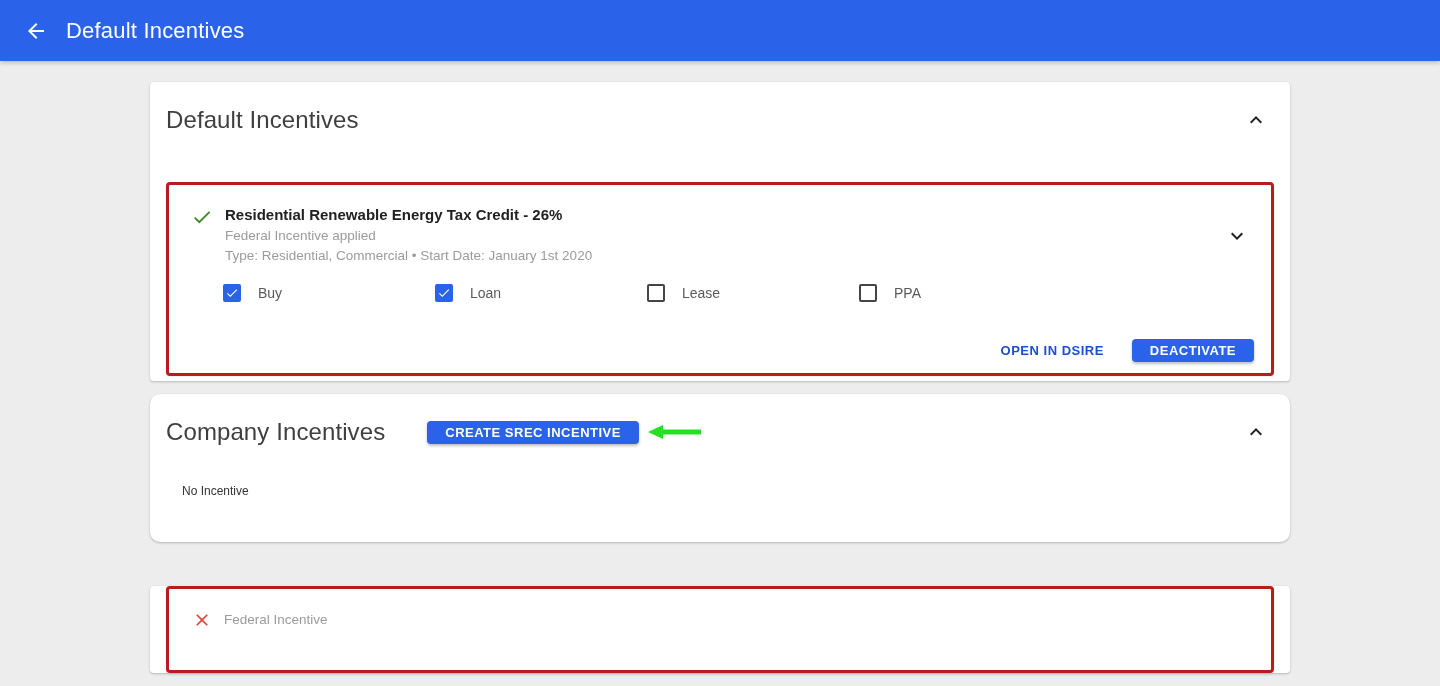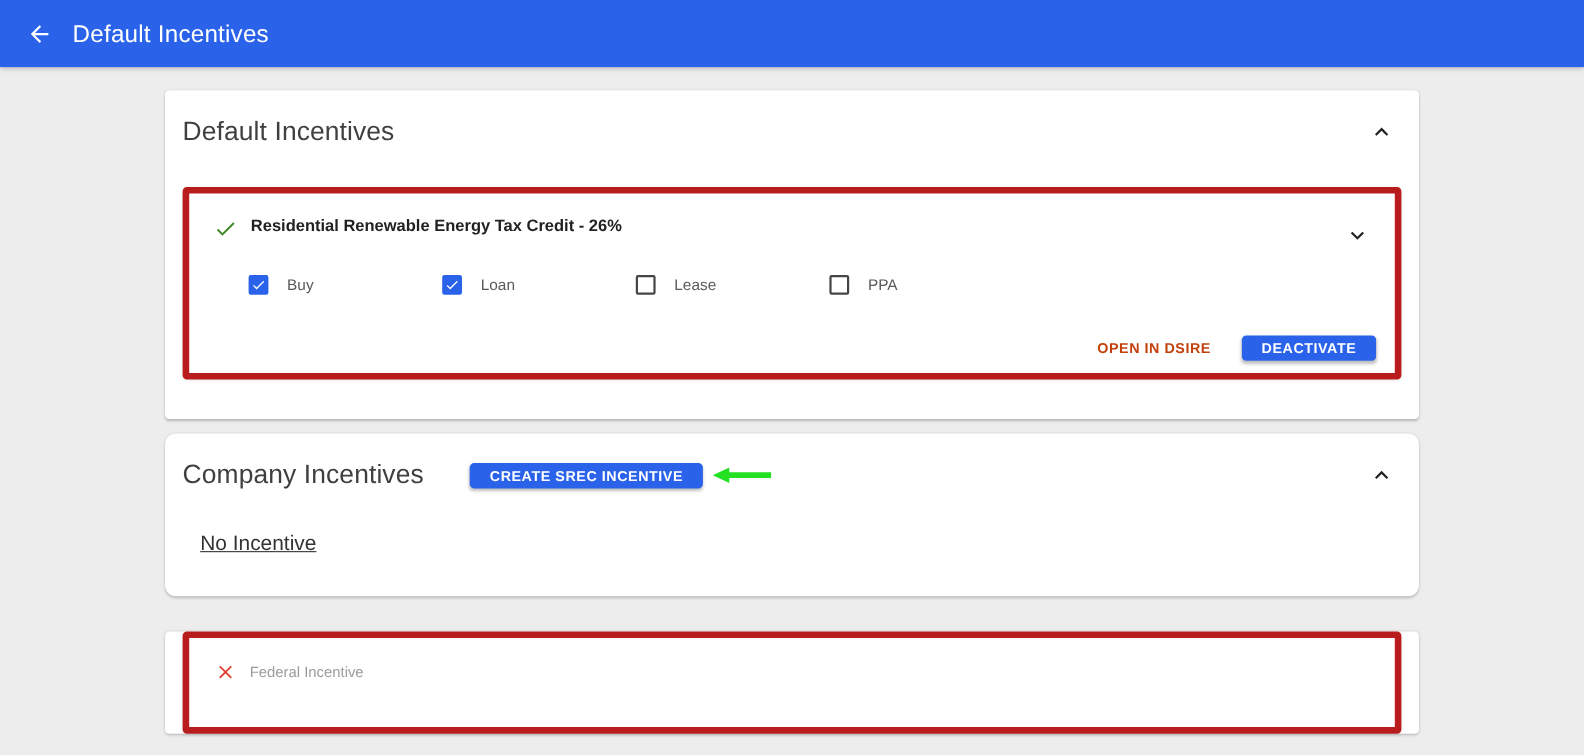--- a/index.html
+++ b/index.html
@@ -49,66 +49,66 @@
     font-size:24px;font-weight:400;color:var(--text-section);letter-spacing:.1px;
   }
   .collapse-btn{
     margin-left:auto;background:none;border:none;cursor:pointer;
     width:36px;height:36px;display:flex;align-items:center;justify-content:center;
   }
   .card-1{height:299px;}
   .card-2{height:148px;border-radius:10px;}
   
   .incentive-item{
-    margin:32px 16px 0 16px;
-    background:#fff;border:6px solid #b91c1c;border-radius:4px;
+    margin:44px 16px 0 16px;
+    background:#fff;border:3px solid #b91c1c;border-radius:4px;
     box-shadow:0 1px 3px rgba(0,0,0,0.08);
     padding:20px 16px 6px 22px;
   }
   .item-row{display:flex;align-items:flex-start;}
   .status-icon{width:22px;height:22px;flex:0 0 22px;margin-top:1px;}
   .item-text{margin-left:12px;flex:1;}
   .item-title{font-size:15px;font-weight:700;color:var(--text-dark);line-height:20px;}
   .item-sub{font-size:13.5px;font-weight:500;color:var(--text-gray);line-height:20px;margin-top:1px;}
   .item-meta{font-size:13.5px;font-weight:500;color:var(--text-gray);line-height:20px;}
   .expand-btn{
     background:none;border:none;cursor:pointer;align-self:center;
     width:36px;height:36px;display:flex;align-items:center;justify-content:center;
   }
   
   .checkbox-row{display:flex;margin:18px 0 0 32px;}
-  .cb-item{width:176px;display:flex;align-items:center;cursor:pointer;}
+  .cb-item{width:212px;display:flex;align-items:center;cursor:pointer;}
   .checkbox{
     width:18px;height:18px;border:2px solid #454545;border-radius:2px;
     display:flex;align-items:center;justify-content:center;background:#fff;
   }
   .checkbox svg{display:none;}
   .checkbox.checked{background:var(--accent-blue);border-color:var(--accent-blue);}
   .checkbox.checked svg{display:block;}
   .cb-label{font-size:14px;color:#5a5a5a;margin-left:17px;}
   
   .actions-row{display:flex;align-items:center;justify-content:flex-end;margin-top:32px;}
   .text-btn{
     background:none;border:none;cursor:pointer;
     font-family:"Liberation Sans", sans-serif;
-    font-size:13px;font-weight:700;letter-spacing:.5px;color:#c2410c;
+    font-size:13px;font-weight:700;letter-spacing:.5px;color:#1d4ed8;
     padding:9px 12px;margin-right:16px;border-radius:4px;
   }
   .contained-btn{
     background:var(--accent-blue);color:#fff;border:none;cursor:pointer;
     font-family:"Liberation Sans", sans-serif;
     font-size:13px;font-weight:700;letter-spacing:.5px;
     padding:4px 18px;border-radius:4px;
     box-shadow:0 2px 3px rgba(0,0,0,0.25);
   }
   .actions-row .contained-btn{margin-right:1px;}
   
   .create-btn{margin-left:42px;}
   .anno-arrow{margin-left:9px;}
-  .empty-text{font-size:19px;color:#333;margin:34px 0 0 32px;text-decoration:underline;}
+  .empty-text{font-size:12px;color:#333;margin:34px 0 0 32px;}
   
   .card-3 .incentive-item{padding-bottom:40px;}
 </style>
 </head>
 <body>
 
 <header class="appbar">
   <button class="back-btn">
     <svg width="24" height="24" viewBox="0 0 24 24" fill="#ffffff">
         <path d="M20 11H7.83l5.59-5.59L12 4l-8 8 8 8 1.41-1.41L7.83 13H20v-2z"></path>
@@ -129,20 +129,22 @@
       </button>
     </div>
 
     <div class="incentive-item">
       <div class="item-row">
         <svg class="status-icon" viewBox="0 0 24 24" fill="#3f8b27">
             <path d="M9 16.2L4.8 12l-1.4 1.4L9 19 21 7l-1.4-1.4z"></path>
           </svg>
         <div class="item-text">
           <div class="item-title">Residential Renewable Energy Tax Credit - 26%</div>
+          <div class="item-sub">Federal Incentive applied</div>
+          <div class="item-meta">Type: Residential, Commercial • Start Date: January 1st 2020</div>
         </div>
         <button class="expand-btn">
           <svg width="24" height="24" viewBox="0 0 24 24" fill="#212121">
               <path d="M7.41 8.59L12 13.17l4.59-4.58L18 10l-6 6-6-6z"></path>
             </svg>
         </button>
       </div>
 
       <div class="checkbox-row">
         <label class="cb-item">

